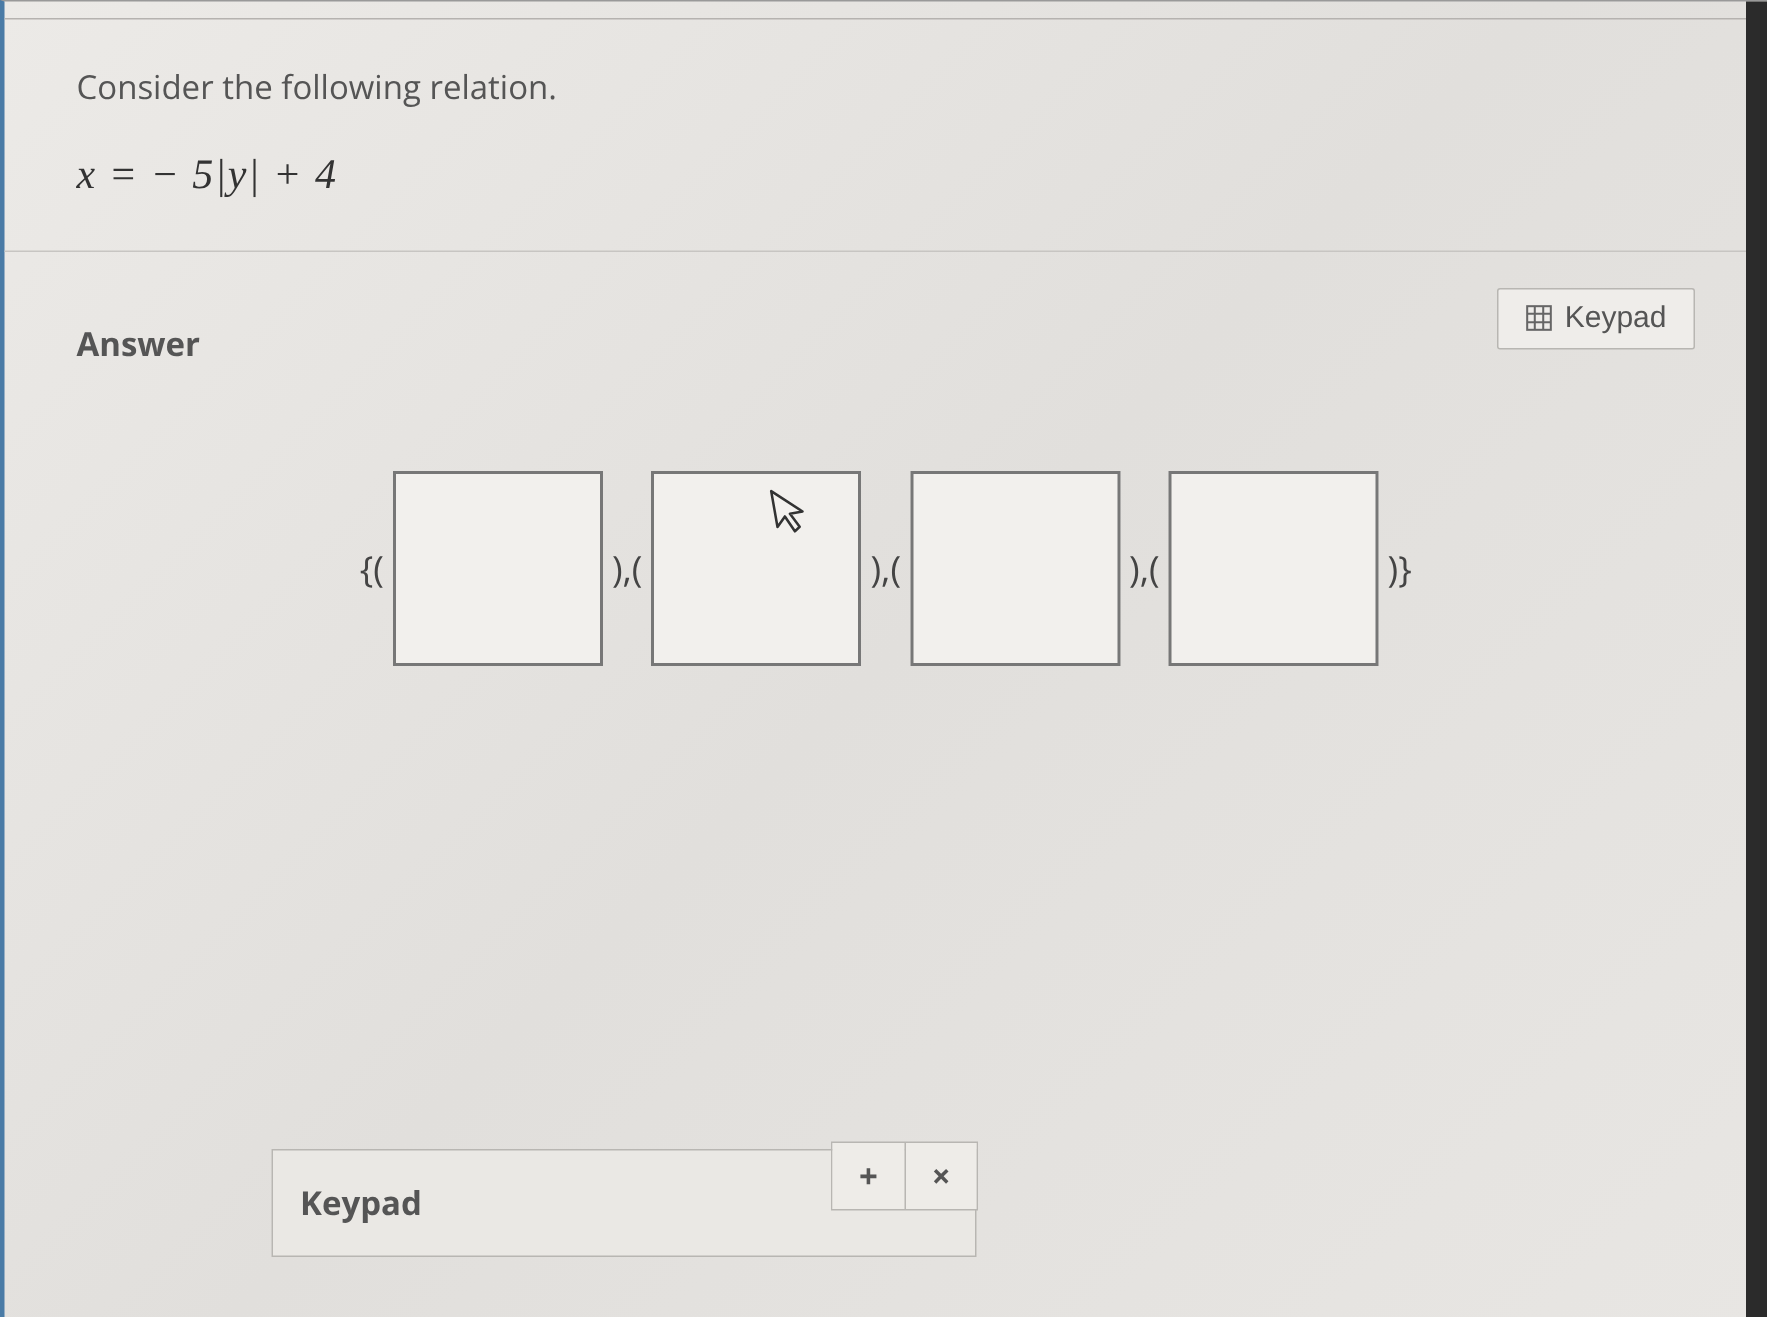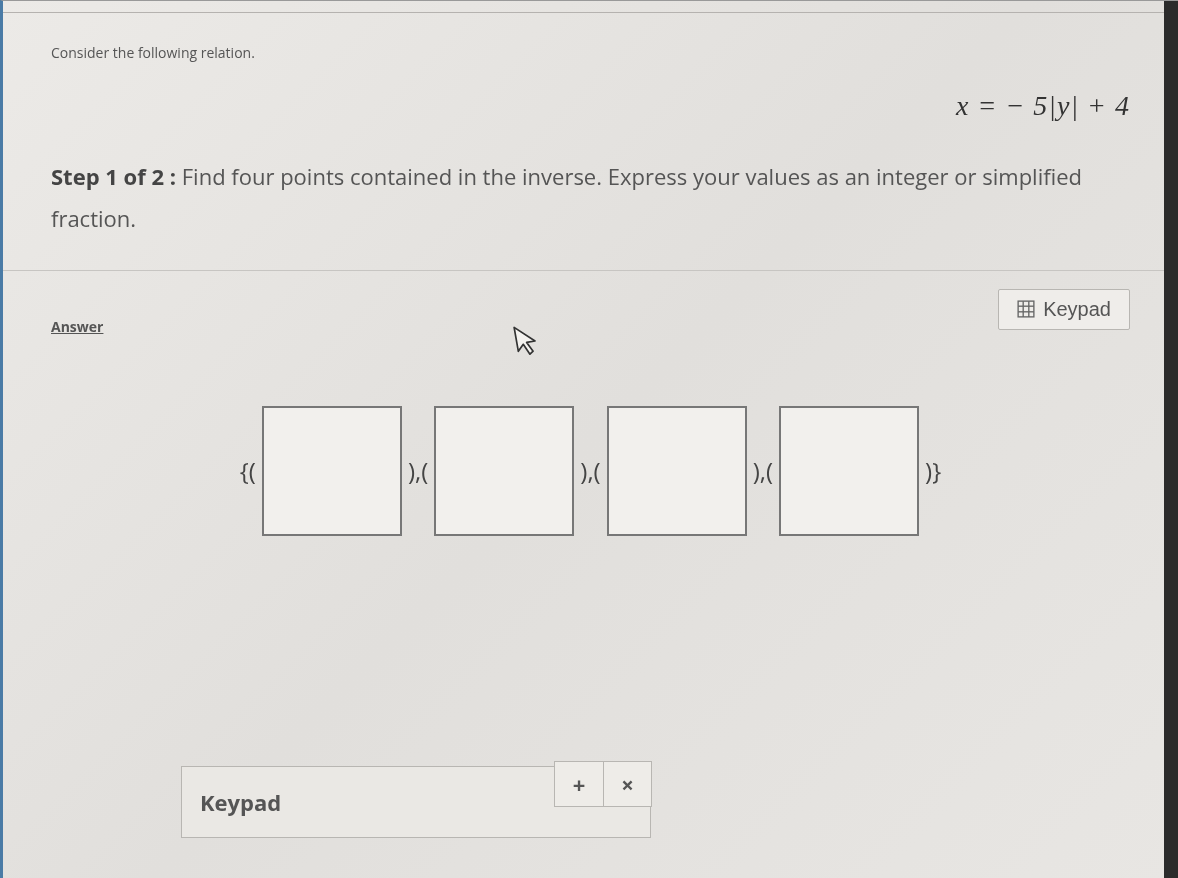--- a/index.html
+++ b/index.html
@@ -26,25 +26,25 @@
     color: #555;
     font-weight: 600;
     font-size: 20px;
     height: 12px;
   }
   .content {
     padding: 30px 48px 0 48px;
   }
   .prompt {
     color: #555;
-    font-size: 14px;
+    font-size: 22px;
     margin-bottom: 28px;
   }
   .equation {
-    text-align: right;
+    text-align: left;
     font-family: "Times New Roman", serif;
     font-style: italic;
     font-size: 28px;
     color: #333;
     margin: 10px 0 34px 0;
     letter-spacing: 1px;
   }
   .step-line {
     color: #555;
     font-size: 22px;
@@ -59,23 +59,22 @@
   .answer-row {
     display: flex;
     justify-content: space-between;
     align-items: center;
     padding: 18px 0 0 0;
     position: relative;
   }
   .answer-label {
     color: #555;
     font-weight: 700;
-    font-size: 14px;
+    font-size: 22px;
     margin-top: 28px;
-    text-decoration: underline;
   }
   .right-controls {
     text-align: right;
   }
   .keypad-btn {
     display: inline-flex;
     align-items: center;
     gap: 8px;
     border: 1px solid #b8b6b2;
     background: #efedea;
@@ -167,23 +166,20 @@
 <body>
 
 <div class="page">
   <div class="topbar"></div>
 
   <div class="content">
     <p class="prompt">Consider the following relation.</p>
 
     <div class="equation">x = − 5|y| + 4</div>
 
-    <p class="step-line">
-      <span class="step-label">Step 1 of 2 :</span><span> Find four points contained in the inverse. Express your values as an integer or simplified fraction.</span>
-    </p>
 
     <div class="divider"></div>
 
     <div class="answer-row">
       <div class="answer-label">Answer</div>
       <div class="right-controls">
         <button class="keypad-btn">
           <span class="grid-icon">
             <svg viewBox="0 0 16 16">
                 <g fill="none" stroke="#666" stroke-width="1.2">

